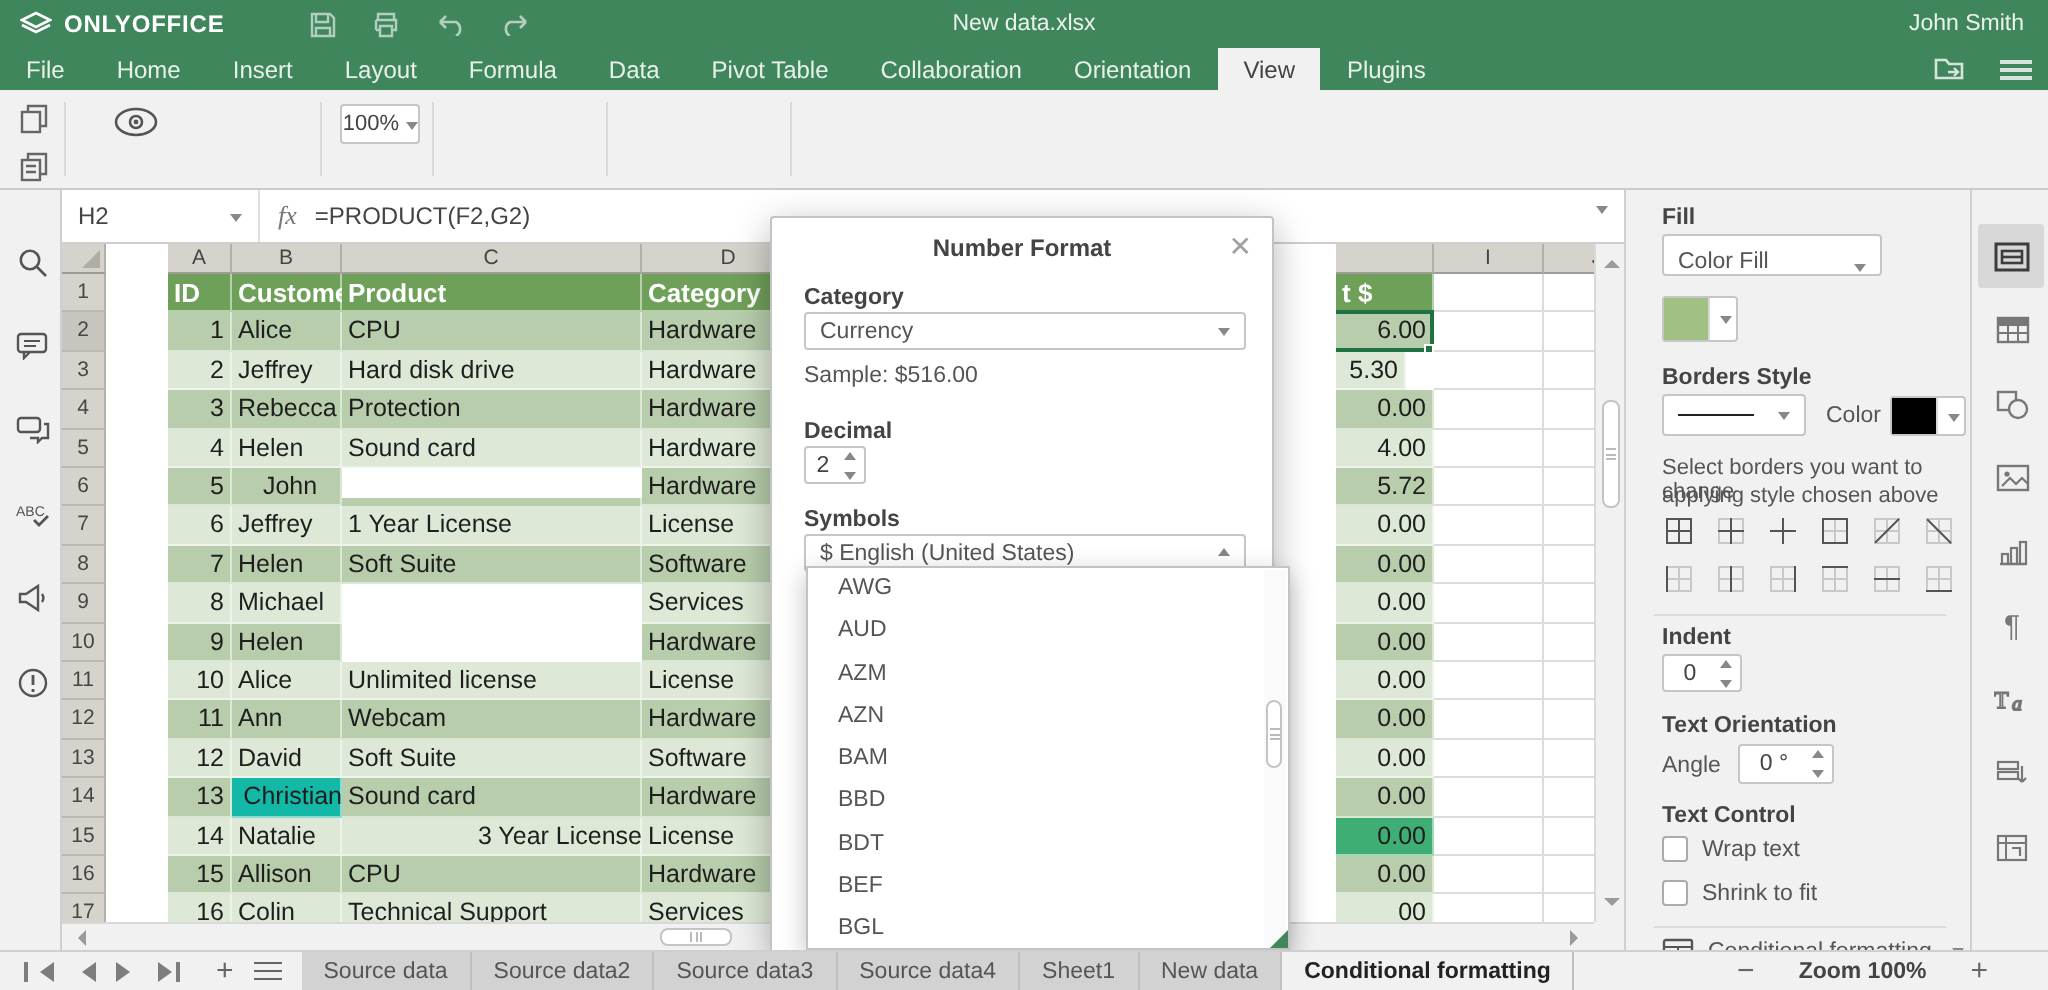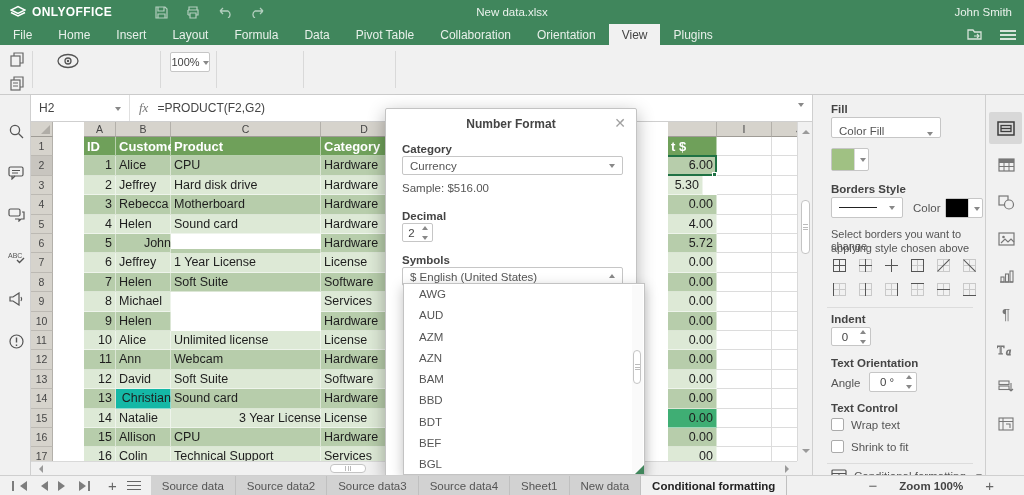--- a/index.html
+++ b/index.html
@@ -372,38 +372,38 @@
         <div class="cell " style="left: 85px; top: 38.8px; width: 55px; height: 19.4px; text-align: left; padding: 0px 0px 0px 3px; background: rgb(221, 233, 214);">Jeffrey</div>
         <div class="cell " style="left: 140px; top: 38.8px; width: 150px; height: 19.4px; text-align: left; padding: 0px 0px 0px 3px; background: rgb(221, 233, 214);">Hard disk drive</div>
         <div class="cell " style="left: 290px; top: 38.8px; width: 87px; height: 19.4px; text-align: left; padding: 0px 0px 0px 3px; background: rgb(221, 233, 214);">Hardware</div>
         <div class="cell " style="left: 377px; top: 38.8px; width: 8px; height: 19.4px; text-align: left; padding: 0px 0px 0px 3px; background: rgb(221, 233, 214);">1</div>
         <div class="cell " style="left: 637px; top: 38.8px; width: 35px; height: 19.4px; text-align: right; padding: 0px 4px 0px 0px; background: rgb(221, 233, 214);">5.30</div>
         <div class="cell empty" style="left: 686px; top: 38.8px; width: 55px; height: 19.4px;"></div>
         <div class="cell empty" style="left: 741px; top: 38.8px; width: 54px; height: 19.4px;"></div>
         <div class="cell rowhdr" style="left: 0px; top: 58.2px; width: 22px; height: 19.4px;">4</div>
         <div class="cell " style="left: 53px; top: 58.2px; width: 32px; height: 19.4px; text-align: right; padding: 0px 4px 0px 0px; background: rgb(183, 205, 171);">3</div>
         <div class="cell " style="left: 85px; top: 58.2px; width: 55px; height: 19.4px; text-align: left; padding: 0px 0px 0px 3px; background: rgb(183, 205, 171);">Rebecca</div>
-        <div class="cell " style="left: 140px; top: 58.2px; width: 150px; height: 19.4px; text-align: left; padding: 0px 0px 0px 3px; background: rgb(183, 205, 171);">Motherboard</div>
+        <div class="cell " style="left: 140px; top: 58.2px; width: 150px; height: 19.4px; text-align: left; padding: 0px 0px 0px 3px; background: rgb(183, 205, 171);">Protection</div>
         <div class="cell " style="left: 290px; top: 58.2px; width: 87px; height: 19.4px; text-align: left; padding: 0px 0px 0px 3px; background: rgb(183, 205, 171);">Hardware</div>
         <div class="cell " style="left: 377px; top: 58.2px; width: 8px; height: 19.4px; text-align: left; padding: 0px 0px 0px 3px; background: rgb(183, 205, 171);">1</div>
         <div class="cell " style="left: 637px; top: 58.2px; width: 49px; height: 19.4px; text-align: right; padding: 0px 4px 0px 0px; background: rgb(183, 205, 171);">0.00</div>
         <div class="cell empty" style="left: 686px; top: 58.2px; width: 55px; height: 19.4px;"></div>
         <div class="cell empty" style="left: 741px; top: 58.2px; width: 54px; height: 19.4px;"></div>
         <div class="cell rowhdr" style="left: 0px; top: 77.6px; width: 22px; height: 19.4px;">5</div>
         <div class="cell " style="left: 53px; top: 77.6px; width: 32px; height: 19.4px; text-align: right; padding: 0px 4px 0px 0px; background: rgb(221, 233, 214);">4</div>
         <div class="cell " style="left: 85px; top: 77.6px; width: 55px; height: 19.4px; text-align: left; padding: 0px 0px 0px 3px; background: rgb(221, 233, 214);">Helen</div>
         <div class="cell " style="left: 140px; top: 77.6px; width: 150px; height: 19.4px; text-align: left; padding: 0px 0px 0px 3px; background: rgb(221, 233, 214);">Sound card</div>
         <div class="cell " style="left: 290px; top: 77.6px; width: 87px; height: 19.4px; text-align: left; padding: 0px 0px 0px 3px; background: rgb(221, 233, 214);">Hardware</div>
         <div class="cell " style="left: 377px; top: 77.6px; width: 8px; height: 19.4px; text-align: left; padding: 0px 0px 0px 3px; background: rgb(221, 233, 214);">1</div>
         <div class="cell " style="left: 637px; top: 77.6px; width: 49px; height: 19.4px; text-align: right; padding: 0px 4px 0px 0px; background: rgb(221, 233, 214);">4.00</div>
         <div class="cell empty" style="left: 686px; top: 77.6px; width: 55px; height: 19.4px;"></div>
         <div class="cell empty" style="left: 741px; top: 77.6px; width: 54px; height: 19.4px;"></div>
         <div class="cell rowhdr" style="left: 0px; top: 97px; width: 22px; height: 19.4px;">6</div>
         <div class="cell " style="left: 53px; top: 97px; width: 32px; height: 19.4px; text-align: right; padding: 0px 4px 0px 0px; background: rgb(183, 205, 171);">5</div>
-        <div class="cell " style="left: 85px; top: 97px; width: 55px; height: 19.4px; text-align: right; padding: 0px 0px 0px 3px; background: rgb(183, 205, 171);">John</div>
+        <div class="cell " style="left: 85px; top: 97px; width: 55px; height: 19.4px; text-align: center; padding: 0px 0px 0px 3px; background: rgb(183, 205, 171);">John</div>
         <div class="cell " style="left: 140px; top: 97px; width: 150px; height: 19.4px; text-align: left; padding: 0px 0px 0px 3px; background: rgb(183, 205, 171); margin-top: 15px;">Video card</div>
         <div class="cell " style="left: 290px; top: 97px; width: 87px; height: 19.4px; text-align: left; padding: 0px 0px 0px 3px; background: rgb(183, 205, 171);">Hardware</div>
         <div class="cell " style="left: 377px; top: 97px; width: 8px; height: 19.4px; text-align: left; padding: 0px 0px 0px 3px; background: rgb(183, 205, 171);">1</div>
         <div class="cell " style="left: 637px; top: 97px; width: 49px; height: 19.4px; text-align: right; padding: 0px 4px 0px 0px; background: rgb(183, 205, 171);">5.72</div>
         <div class="cell empty" style="left: 686px; top: 97px; width: 55px; height: 19.4px;"></div>
         <div class="cell empty" style="left: 741px; top: 97px; width: 54px; height: 19.4px;"></div>
         <div class="cell rowhdr" style="left: 0px; top: 116.4px; width: 22px; height: 19.4px;">7</div>
         <div class="cell " style="left: 53px; top: 116.4px; width: 32px; height: 19.4px; text-align: right; padding: 0px 4px 0px 0px; background: rgb(221, 233, 214);">6</div>
         <div class="cell " style="left: 85px; top: 116.4px; width: 55px; height: 19.4px; text-align: left; padding: 0px 0px 0px 3px; background: rgb(221, 233, 214);">Jeffrey</div>
         <div class="cell " style="left: 140px; top: 116.4px; width: 150px; height: 19.4px; text-align: left; padding: 0px 0px 0px 3px; background: rgb(221, 233, 214);">1 Year License</div>

